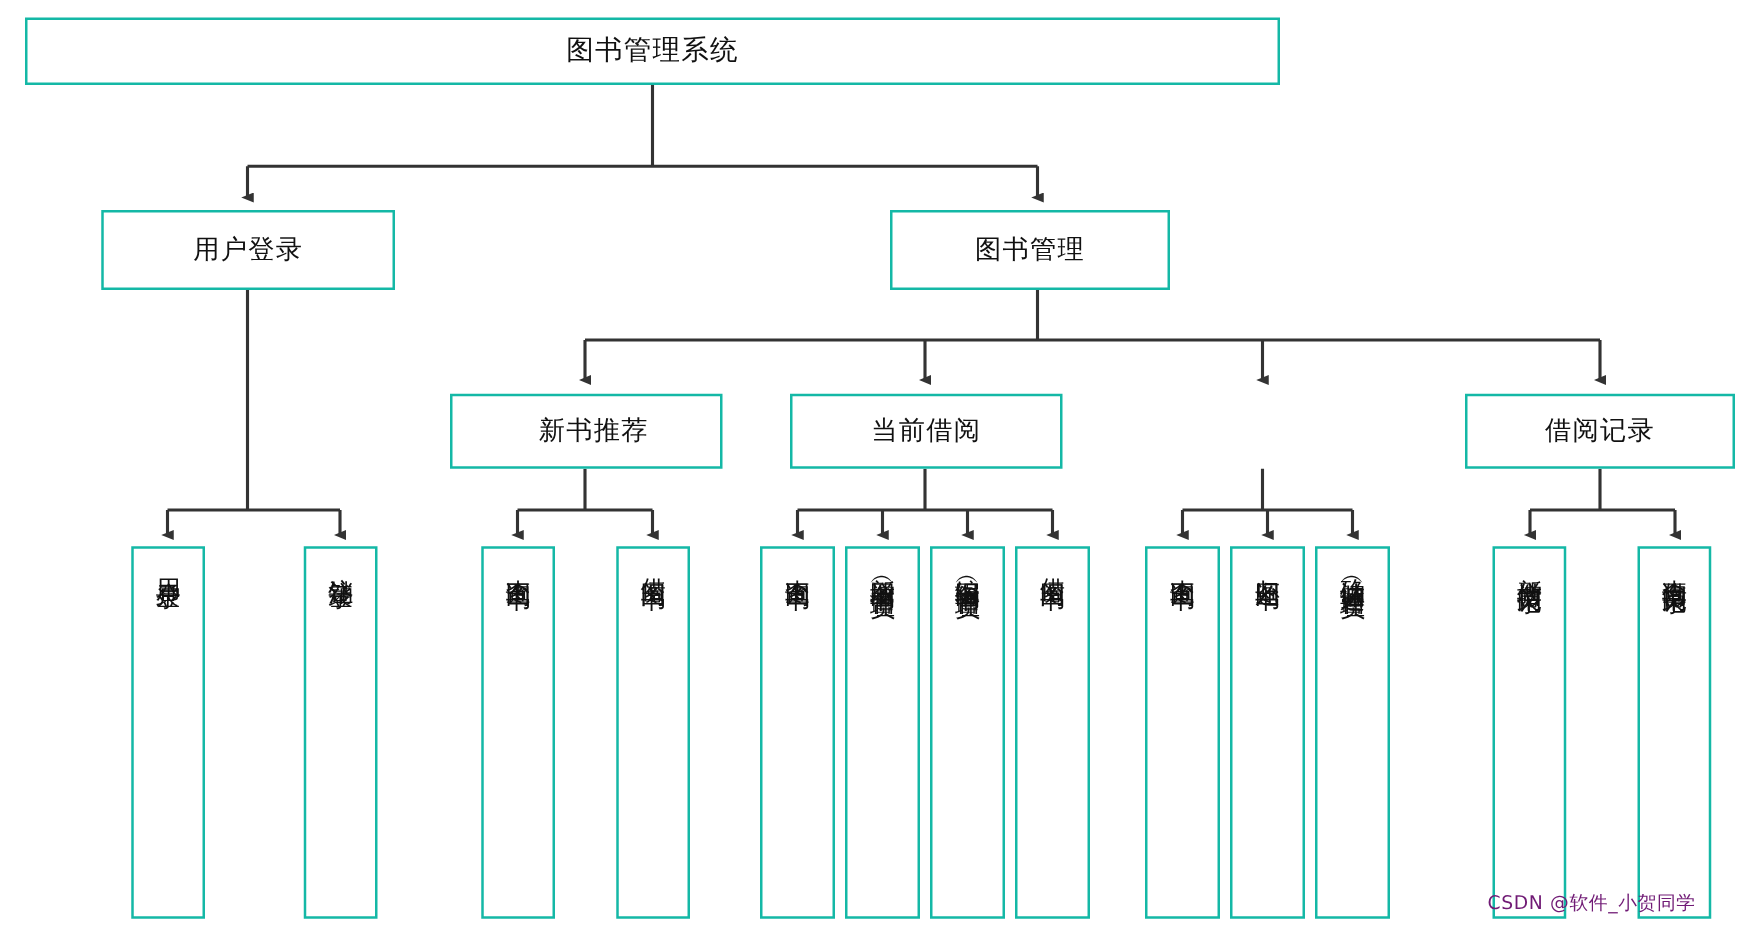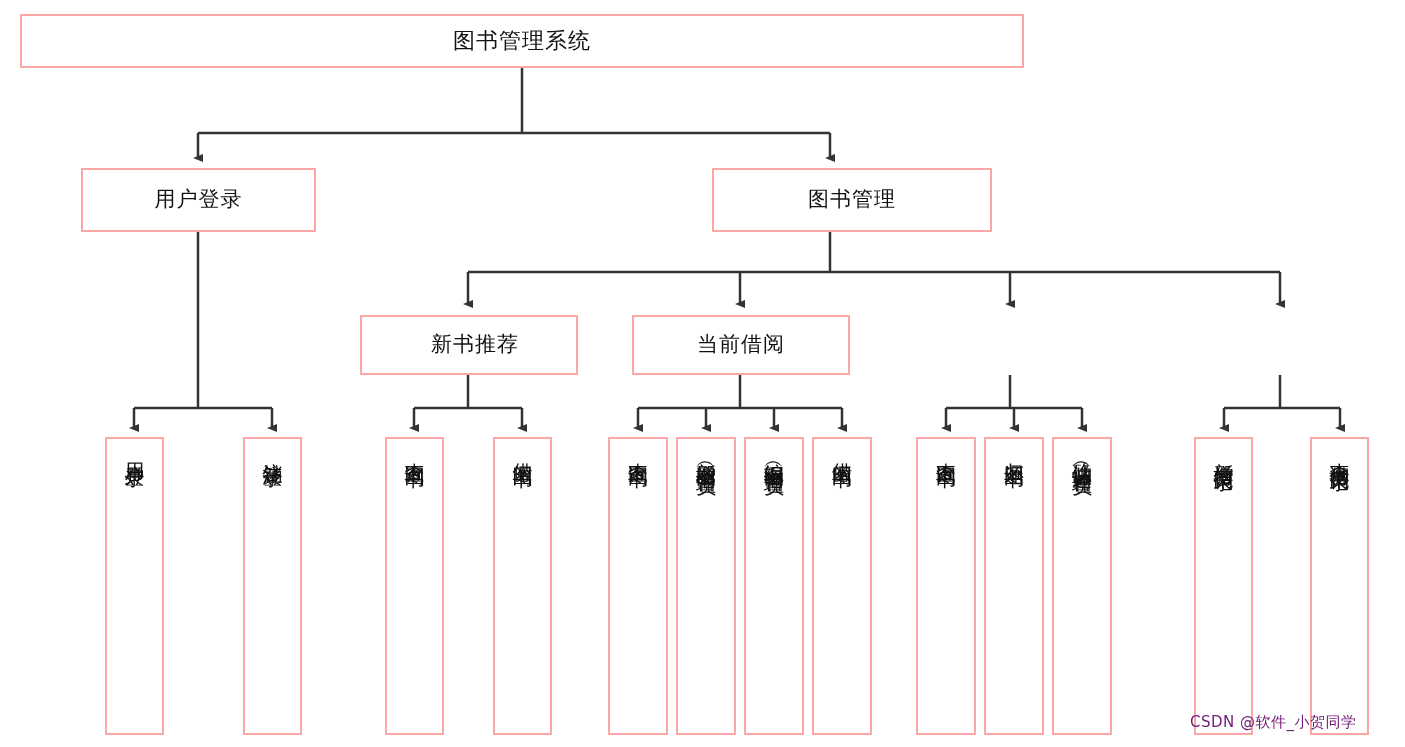--- a/index.html
+++ b/index.html
@@ -23,21 +23,21 @@
     left: 0;
     top: 0;
     width: 1405px;
     height: 747px;
     pointer-events: none;
   }
   .node {
     position: absolute;
     box-sizing: border-box;
     background: #ffffff;
-    border: 2px solid #fca5a5;
+    border: 2px solid #14b8a6;
     display: flex;
     align-items: center;
     justify-content: center;
     color: #111111;
     text-align: center;
   }
   .node.horiz {
     font-size: 21px;
     line-height: 1.2;
     letter-spacing: 1px;
@@ -128,30 +128,33 @@
     </g>
   </svg>
 
   <div class="node horiz root" style="left:20px; top:14px; width:1004px; height:54px;">
     <span>图书管理系统</span>
   </div>
 
   <div class="node horiz" style="left:81px; top:168px; width:235px; height:64px;">
     <span>用户登录</span>
   </div>
-  <div class="node horiz" style="left:712px; top:168px; width:280px; height:64px;">
+  <div class="node horiz" style="left:712px; top:168px; width:224px; height:64px;">
     <span>图书管理</span>
   </div>
 
   <div class="node horiz" style="left:360px; top:315px; width:218px; height:60px;padding-left:12px;">
     <span>新书推荐</span>
   </div>
   <div class="node horiz" style="left:632px; top:315px; width:218px; height:60px;">
     <span>当前借阅</span>
   </div>
+  <div class="node horiz" style="left:1172px; top:315px; width:216px; height:60px;">
+    <span>借阅记录</span>
+  </div>
 
   <div class="node leaf" style="left:105px; top:437px; width:59px; height:298px;">
     <span class="vtext">用户登录</span>
   </div>
   <div class="node leaf" style="left:243px; top:437px; width:59px; height:298px;">
     <span class="vtext">注销登录</span>
   </div>
 
   <div class="node leaf" style="left:385px; top:437px; width:59px; height:298px;">
     <span class="vtext">查询图书</span>

